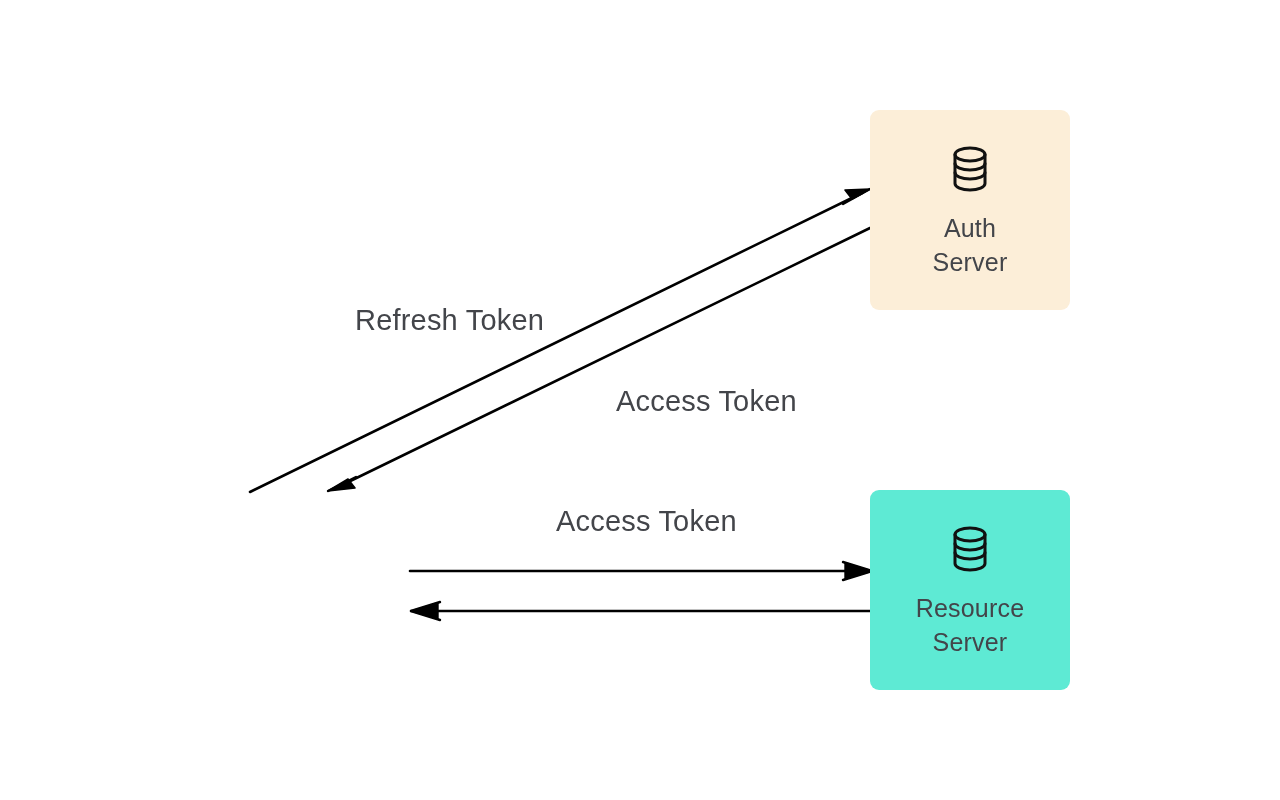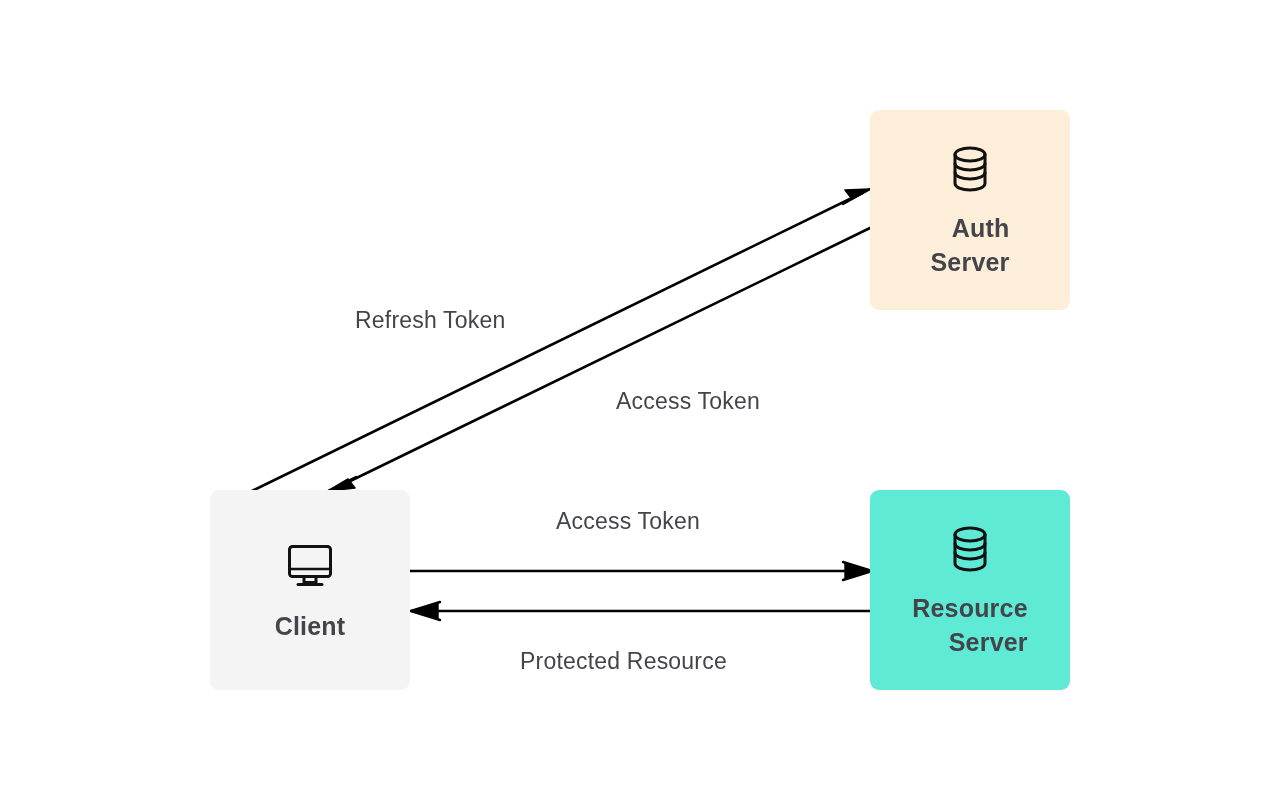--- a/index.html
+++ b/index.html
@@ -41,44 +41,44 @@
   .node-icon {
     width: 56px;
     height: 56px;
     display: block;
     margin-bottom: 14px;
   }
   .node-label {
     font-size: 25px;
     line-height: 34px;
     color: #43454a;
-    text-align: right;
+    text-align: center;
     letter-spacing: 0.2px;
     white-space: pre-line;
-    font-weight: 700;
+    font-weight: 400;
   }
   #node-auth {
     left: 870px;
     top: 110px;
     background: #fceed8;
   }
   #node-resource {
     left: 870px;
     top: 490px;
     background: #5eead4;
   }
   #node-client {
     left: 210px;
     top: 490px;
     background: #f4f4f4;
   }
   #node-client .node-icon { margin-bottom: 16px; }
   .edge-label {
     position: absolute;
-    font-size: 23px;
+    font-size: 29px;
     line-height: 28px;
     color: #43454a;
     white-space: nowrap;
     letter-spacing: 0.2px;
   }
   #label-refresh-token { left: 355px; top: 306px; }
   #label-access-token-auth { left: 616px; top: 387px; }
   #label-access-token-resource { left: 556px; top: 507px; }
   #label-protected-resource { left: 520px; top: 647px; }
 </style>
@@ -131,28 +131,18 @@
     <svg class="node-icon" viewBox="0 0 56 56" xmlns="http://www.w3.org/2000/svg">
       <ellipse cx="28" cy="13.5" rx="15" ry="6.5" fill="none" stroke="#111111" stroke-width="3"></ellipse>
       <path d="M 13 13.5 L 13 42.5 C 13 46.1 19.7 49 28 49 C 36.3 49 43 46.1 43 42.5 L 43 13.5" fill="none" stroke="#111111" stroke-width="3" stroke-linecap="round"></path>
       <path d="M 13 22.5 C 13 26.1 19.7 29 28 29 C 36.3 29 43 26.1 43 22.5" fill="none" stroke="#111111" stroke-width="3" stroke-linecap="round"></path>
       <path d="M 13 31.5 C 13 35.1 19.7 38 28 38 C 36.3 38 43 35.1 43 31.5" fill="none" stroke="#111111" stroke-width="3" stroke-linecap="round"></path>
     </svg>
     <div class="node-label">Resource
 Server</div>
   </div>
 
-  <div class="node" id="node-client">
-    <svg class="node-icon" viewBox="0 0 56 56" xmlns="http://www.w3.org/2000/svg">
-      <rect x="7.5" y="9.5" width="41" height="30" rx="3" ry="3" fill="none" stroke="#111111" stroke-width="3"></rect>
-      <line x1="8" y1="32" x2="48" y2="32" stroke="#111111" stroke-width="2.6"></line>
-      <rect x="22" y="39.5" width="12" height="6" fill="none" stroke="#111111" stroke-width="3"></rect>
-      <line x1="16" y1="47.5" x2="40" y2="47.5" stroke="#111111" stroke-width="3" stroke-linecap="round"></line>
-    </svg>
-    <div class="node-label">Client</div>
-  </div>
 
   <div class="edge-label" id="label-refresh-token">Refresh Token</div>
   <div class="edge-label" id="label-access-token-auth">Access Token</div>
   <div class="edge-label" id="label-access-token-resource">Access Token</div>
-  <div class="edge-label" id="label-protected-resource">Protected Resource</div>
 
 </div>
 
 </body></html>

